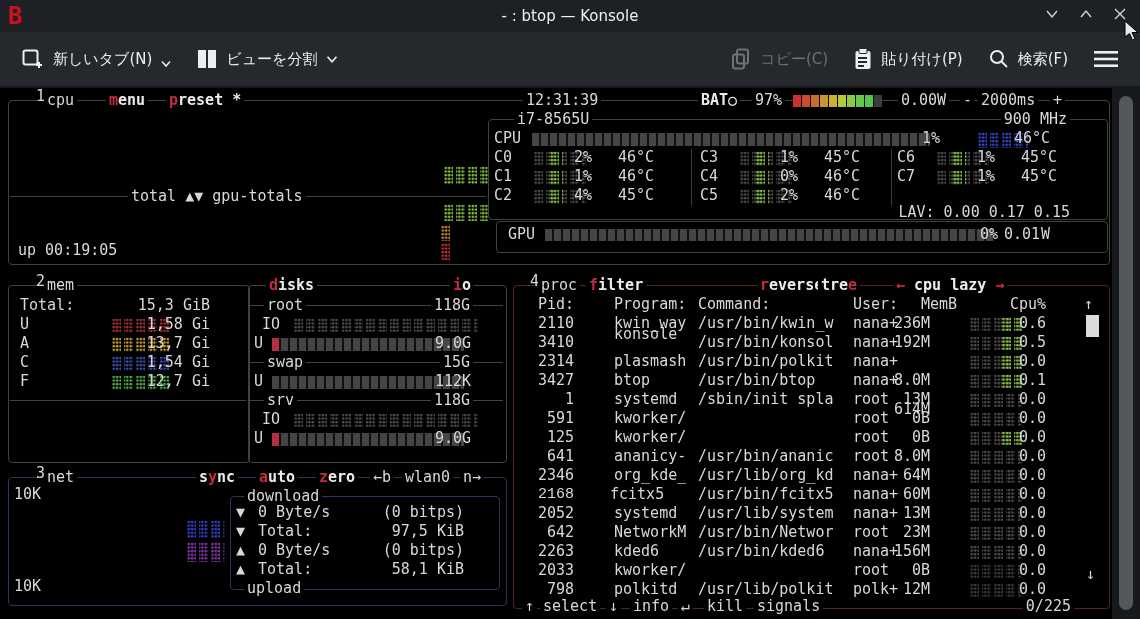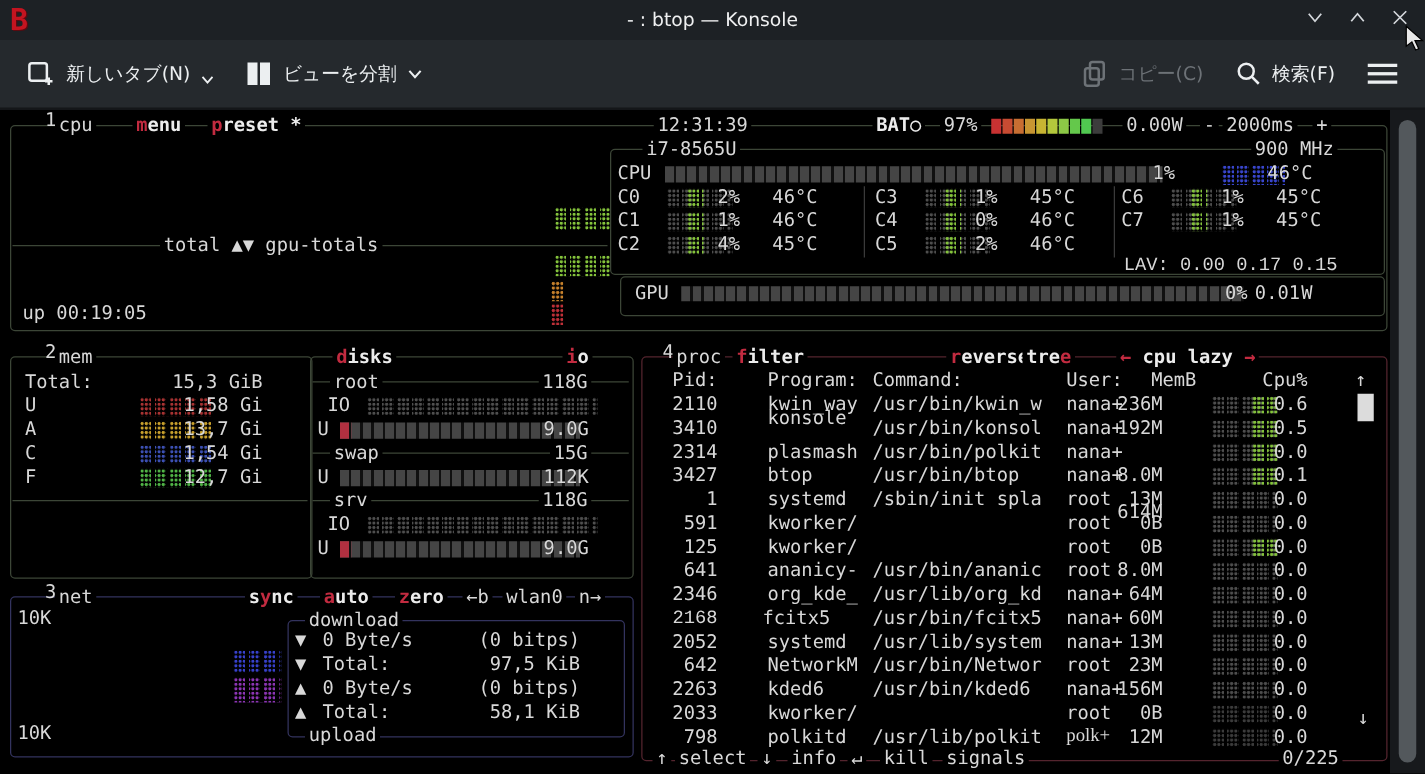--- a/index.html
+++ b/index.html
@@ -91,20 +91,30 @@
         </svg>
     </div>
     <div class="tbtn disabled push">
       <svg width="20" height="22" viewBox="0 0 20 22">
         <rect x="6" y="1.5" width="11" height="14" rx="2" fill="none" stroke="#6d7277" stroke-width="2"></rect>
         <rect x="2" y="6.5" width="11" height="14" rx="2" fill="none" stroke="#6d7277" stroke-width="2"></rect>
       </svg>
       <span>コピー(C)</span>
     </div>
     <div class="tbtn">
+      <svg width="18" height="22" viewBox="0 0 18 22">
+        <rect x="1.5" y="3" width="15" height="18" rx="2" fill="#eceff1"></rect>
+        <rect x="5" y="0.5" width="8" height="5" rx="1" fill="#eceff1" stroke="#25292d"></rect>
+        <rect x="4" y="9" width="9" height="2" fill="#25292d"></rect>
+        <rect x="4" y="13" width="9" height="2" fill="#25292d"></rect>
+        <rect x="4" y="17" width="6" height="2" fill="#25292d"></rect>
+      </svg>
+      <span>貼り付け(P)</span>
+    </div>
+    <div class="tbtn">
       <svg width="20" height="20" viewBox="0 0 20 20">
         <circle cx="8" cy="8" r="6" fill="none" stroke="#eceff1" stroke-width="2"></circle>
         <line x1="12.5" y1="12.5" x2="18" y2="18" stroke="#eceff1" stroke-width="2"></line>
       </svg>
       <span>検索(F)</span>
     </div>
     <div class="tbtn">
       <svg width="24" height="18" viewBox="0 0 24 18">
         <rect y="1" width="24" height="2.6" fill="#eceff1"></rect>
           <rect y="7.7" width="24" height="2.6" fill="#eceff1"></rect>
@@ -179,21 +189,21 @@
       <div class="dots" style="left: 953px; top: 63px; width: 13px; height: 15px; color: rgb(132, 195, 60);"></div>
       <span class="t grn" style="right: 117px; top: 61px;">1%</span>
       <span class="t blu" style="right: 55px; top: 61px;">45°C</span>
       <span class="t b" style="left: 897px; top: 80px;">C7</span>
       <div class="dots" style="left: 937px; top: 82px; width: 52px; height: 15px; color: rgb(78, 78, 78);"></div>
       <div class="dots" style="left: 953px; top: 82px; width: 13px; height: 15px; color: rgb(132, 195, 60);"></div>
       <span class="t grn" style="right: 117px; top: 80px;">1%</span>
       <span class="t blu" style="right: 55px; top: 80px;">45°C</span>
       <div class="vl" style="left: 691px; top: 61px; width: 1px; height: 57px;"></div>
       <div class="vl" style="left: 891px; top: 61px; width: 1px; height: 57px;"></div>
-      <span class="t" style="right: 42px; top: 116px; font-family: Liberation Mono, monospace;">LAV: 0.00 0.17 0.15</span>
+      <span class="t" style="right: 42px; top: 116px;">LAV: 0.00 0.17 0.15</span>
       <div class="bx" style="left: 496px; top: 133px; width: 610px; height: 30px; border-color: rgb(60, 70, 55);"></div>
       <span class="t b" style="left: 508px; top: 138px;">GPU</span>
       <div class="meter" style="left: 545px; top: 141px; width: 450px; height: 12px;"></div>
       <span class="t grn" style="right: 114px; top: 138px;">0%</span>
       <span class="t bdim" style="right: 72px; top: 138px;">0.01</span>
       <span class="t" style="right: 62px; top: 138px;">W</span>
       <div class="hl" style="left: 10px; top: 108px; width: 476px; height: 1px;"></div>
       <span class="t bg" style="left: 128px; top: 100px;">total ▲▼ gpu-totals</span>
       <div class="dots" style="left: 444px; top: 78px; width: 44px; height: 18px; color: rgb(132, 195, 60);"></div>
       <div class="dots" style="left: 444px; top: 116px; width: 44px; height: 17px; color: rgb(132, 195, 60);"></div>
@@ -386,21 +396,21 @@
       <span class="t grn" style="right: 66px; top: 455px;">0.0</span>
       <span class="t dim2" style="right: 538px; top: 474px;">2033</span>
       <span class="t dim2" style="left: 614px; top: 474px;">kworker/</span>
       <span class="t dim2" style="left: 853px; top: 474px;">root</span>
       <span class="t dim2" style="right: 182px; top: 474px;">0B</span>
       <div class="dots" style="left: 970px; top: 476px; width: 52px; height: 14px; color: rgb(60, 60, 60);"></div>
       <span class="t dim2" style="right: 66px; top: 474px;">0.0</span>
       <span class="t dim2" style="right: 538px; top: 493px;">798</span>
       <span class="t dim2" style="left: 614px; top: 493px;">polkitd</span>
       <span class="t dim2" style="left: 698px; top: 493px;">/usr/lib/polkit</span>
-      <span class="t dim2" style="left: 853px; top: 493px; font-family: Liberation Serif, serif;">polk+</span>
+      <span class="t dim2" style="left: 853px; top: 493px;">polk+</span>
       <span class="t dim2" style="right: 182px; top: 493px;">12M</span>
       <div class="dots" style="left: 970px; top: 495px; width: 52px; height: 14px; color: rgb(60, 60, 60);"></div>
       <span class="t dim2" style="right: 66px; top: 493px;">0.0</span>
       <span class="t gry" style="left: 1086px; top: 478px;">↓</span>
       <span class="t dim bg" style="left: 522px; top: 510px;">↑</span>
       <span class="t b bg" style="left: 540px; top: 510px;">select</span>
       <span class="t red b bg" style="left: 606px; top: 510px;">↓</span>
       <span class="t dim bg" style="left: 630px; top: 510px;">info</span>
       <span class="t dim bg" style="left: 678px; top: 510px;">↵</span>
       <span class="t dim bg" style="left: 704px; top: 510px;">kill</span>

